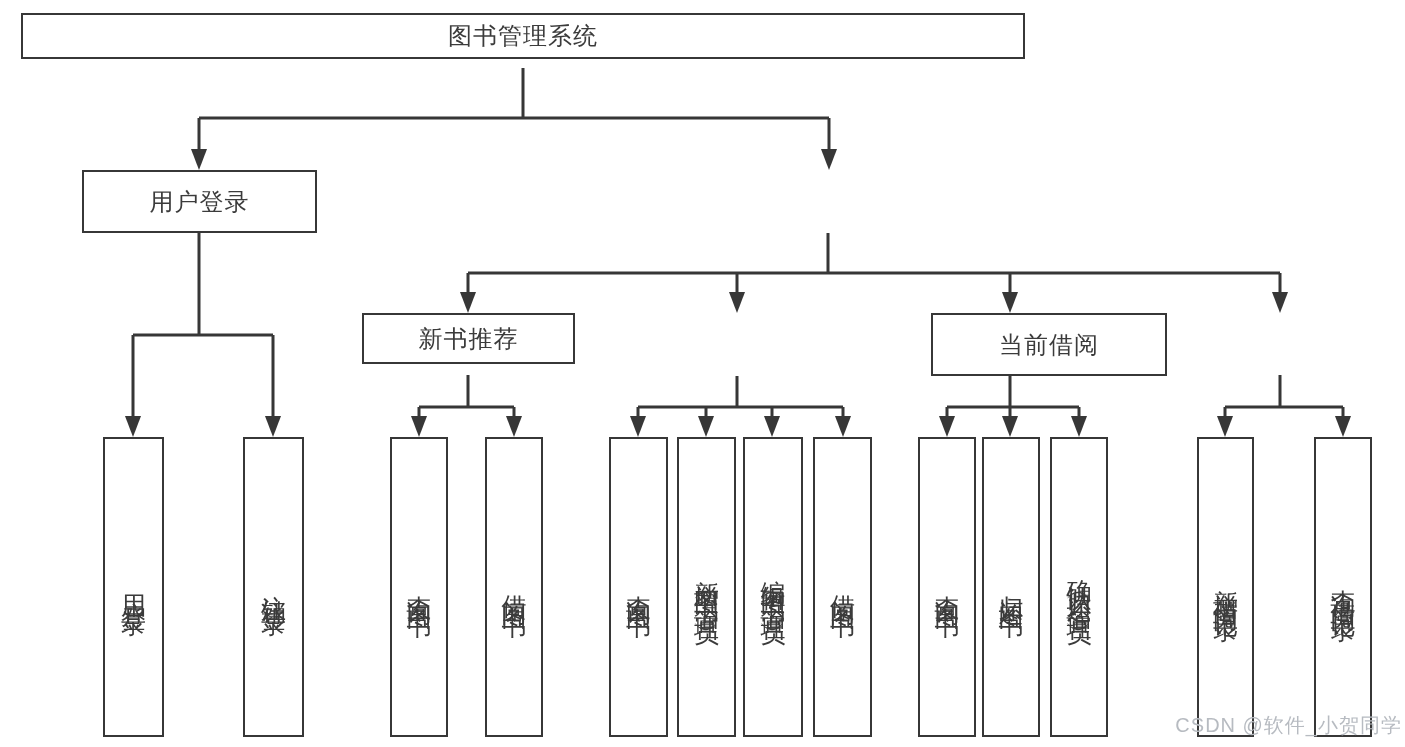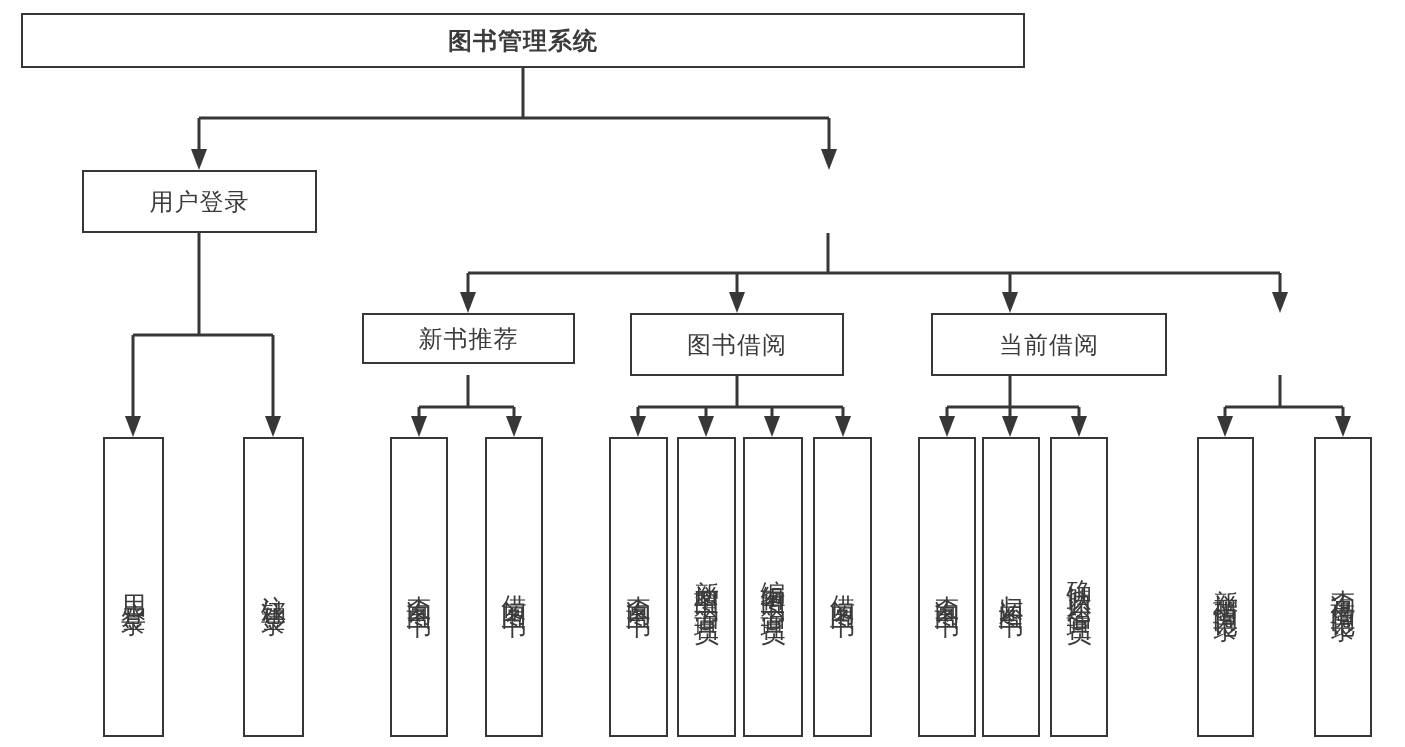--- a/index.html
+++ b/index.html
@@ -73,33 +73,30 @@
       <polygon points="764,416 780,416 772,437"></polygon>
       <polygon points="835,416 851,416 843,437"></polygon>
       <polygon points="939,416 955,416 947,437"></polygon>
       <polygon points="1002,416 1018,416 1010,437"></polygon>
       <polygon points="1071,416 1087,416 1079,437"></polygon>
       <polygon points="1217,416 1233,416 1225,437"></polygon>
       <polygon points="1335,416 1351,416 1343,437"></polygon>
     </g>
   </svg>
 
-  <div class="node hnode" style="left:21px; top:13px; width:1004px; height:55px;font-weight:bold;">
+  <div class="node hnode" style="left:21px; top:13px; width:1004px; height:46px;">
     <span>图书管理系统</span>
   </div>
 
   <div class="node hnode" style="left:82px; top:170px; width:235px; height:63px;">
     <span>用户登录</span>
   </div>
 
   <div class="node hnode" style="left:362px; top:313px; width:213px; height:51px;">
     <span>新书推荐</span>
-  </div>
-  <div class="node hnode" style="left:630px; top:313px; width:214px; height:63px;">
-    <span>图书借阅</span>
   </div>
   <div class="node hnode" style="left:931px; top:313px; width:236px; height:63px;">
     <span>当前借阅</span>
   </div>
 
   <div class="node vnode" style="left:103px; top:437px; width:61px; height:300px;">
     <span class="vtext">用户登录</span>
   </div>
   <div class="node vnode" style="left:243px; top:437px; width:61px; height:300px;">
     <span class="vtext">注销登录</span>
@@ -135,14 +132,15 @@
     <span class="vtext">确认归还（管理员）</span>
   </div>
 
   <div class="node vnode" style="left:1197px; top:437px; width:57px; height:300px;">
     <span class="vtext">新增借阅记录</span>
   </div>
   <div class="node vnode" style="left:1314px; top:437px; width:58px; height:300px;">
     <span class="vtext">查询借阅记录</span>
   </div>
 
+  <div class="watermark">CSDN @软件_小贺同学</div>
 
 </div>
 
 </body></html>

